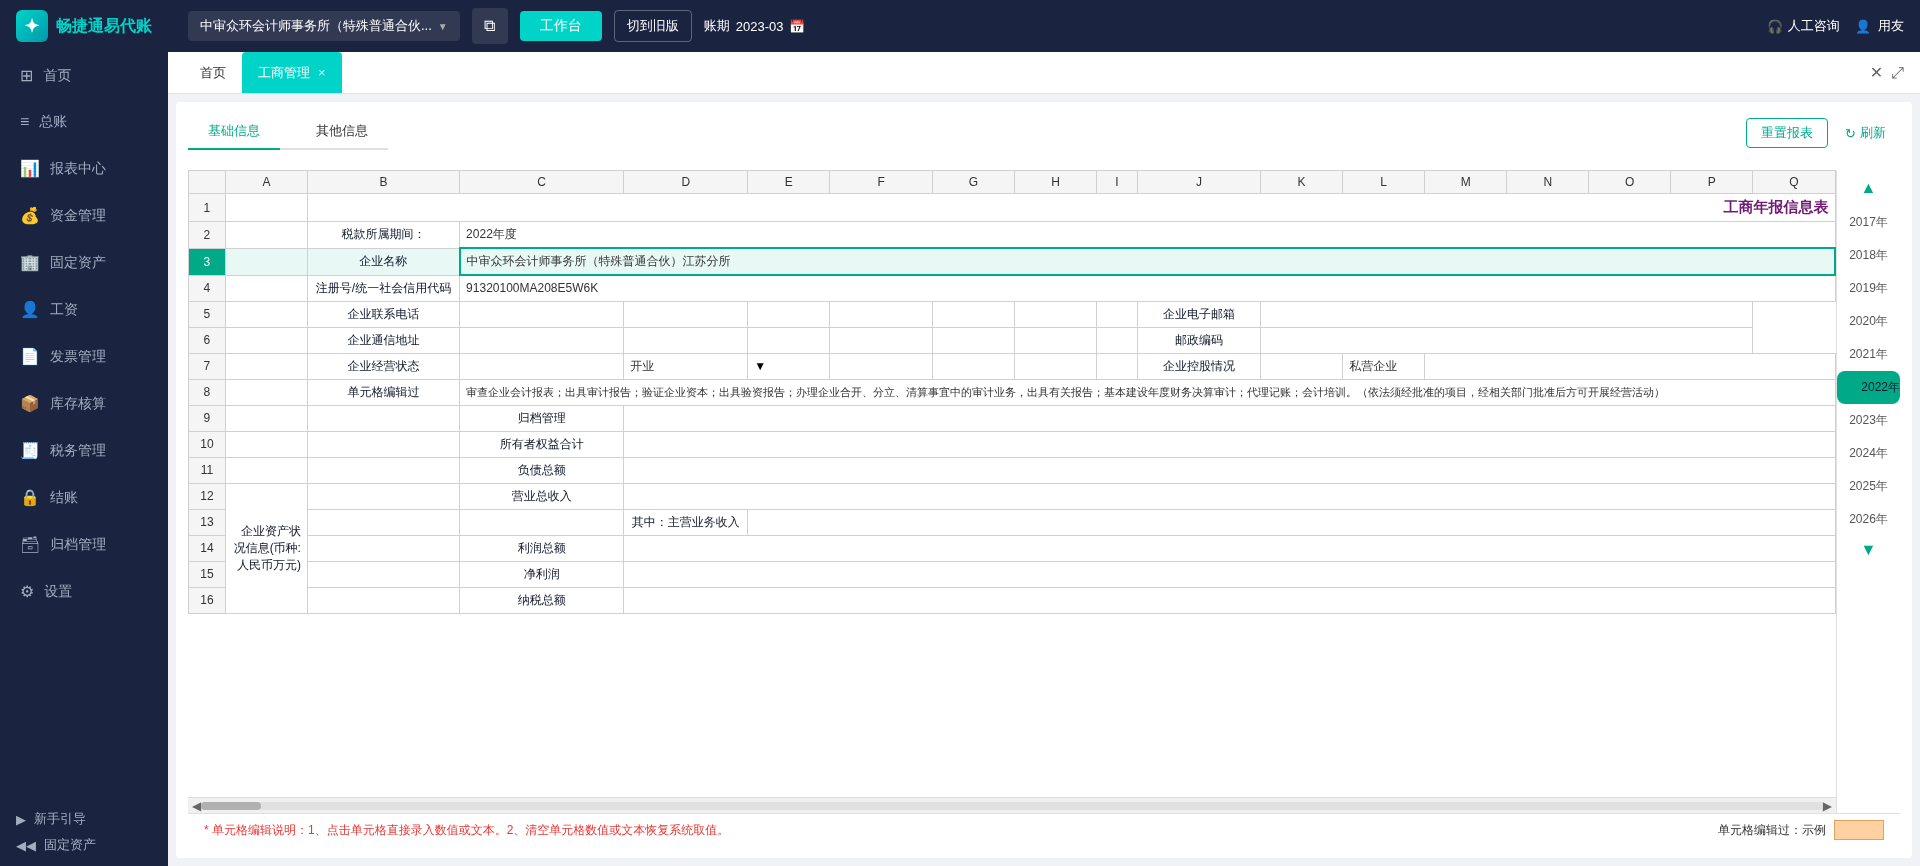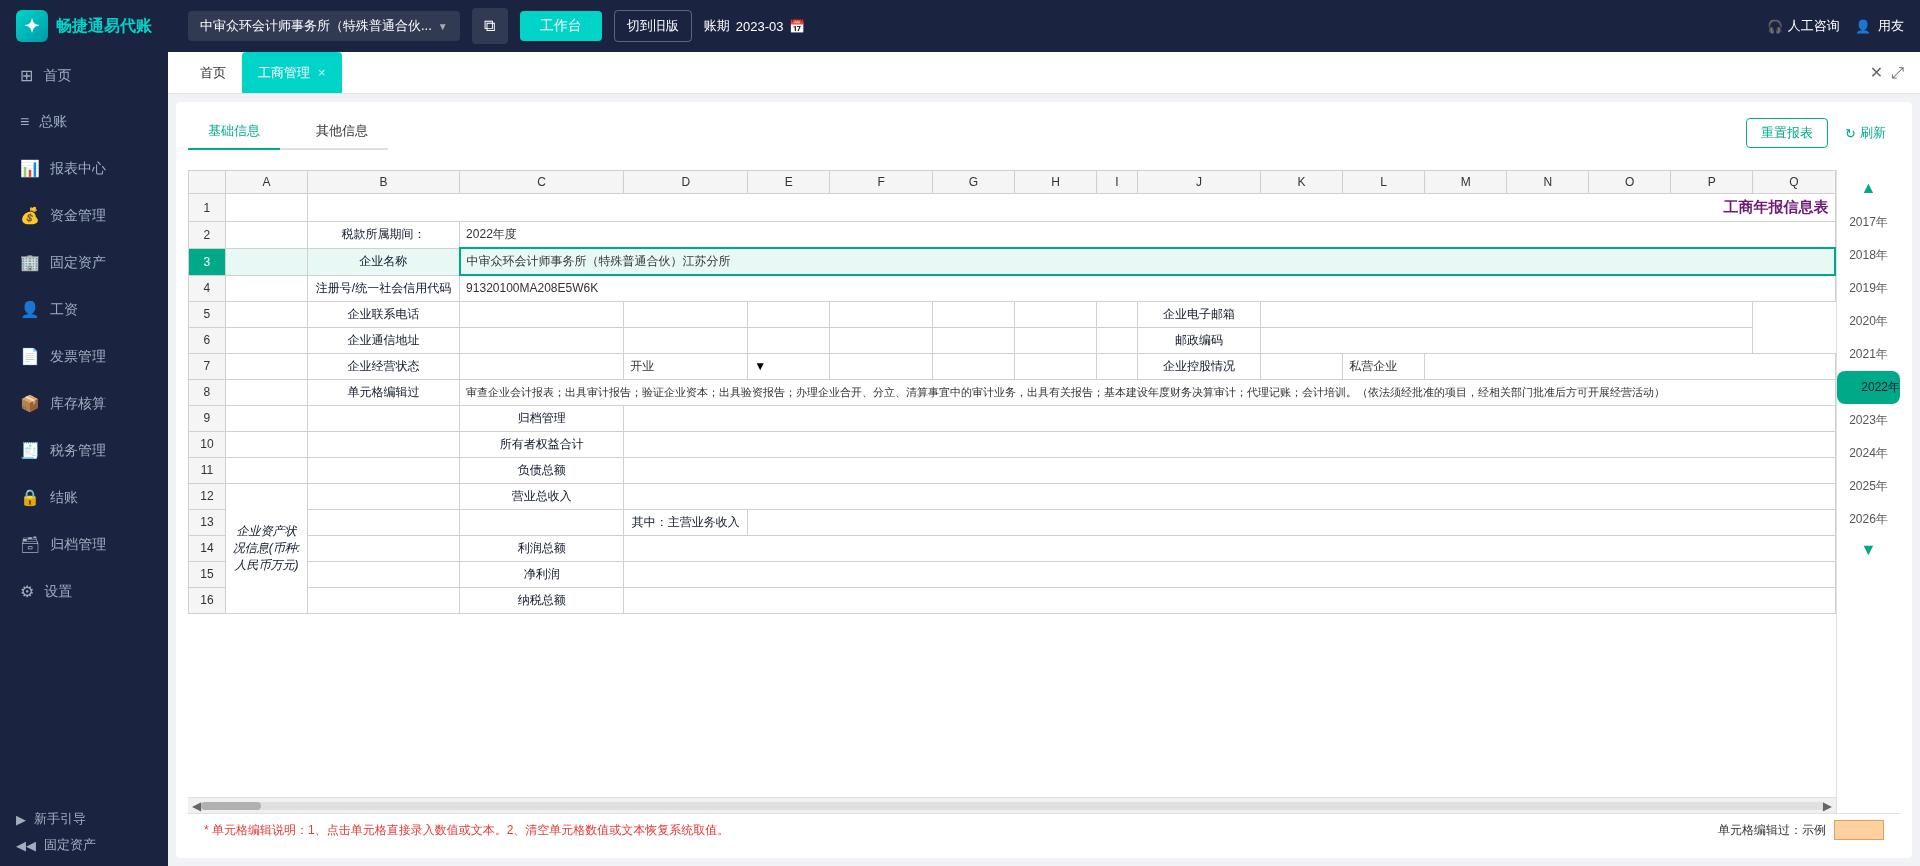--- a/index.html
+++ b/index.html
@@ -362,21 +362,21 @@
                 <tr>
                   <td class="row-header">11</td>
                   <td></td>
                   <td></td>
                   <td class="cell-label">负债总额</td>
                   <td colspan="14"></td>
                 </tr>
 
                 <tr>
                   <td class="row-header">12</td>
-                  <td rowspan="5" class="cell-label" style="white-space:normal;text-align:center;vertical-align:middle;font-style:italic;">企业资产状况信息(币种: 人民币万元)</td>
+                  <td rowspan="5" class="cell-label" style="white-space:normal;text-align:right;vertical-align:middle;">企业资产状况信息(币种: 人民币万元)</td>
                   <td></td>
                   <td class="cell-label">营业总收入</td>
                   <td colspan="14"></td>
                 </tr>
 
                 <tr>
                   <td class="row-header">13</td>
                   <td></td>
                   <td></td>
                   <td class="cell-label">其中：主营业务收入</td>

